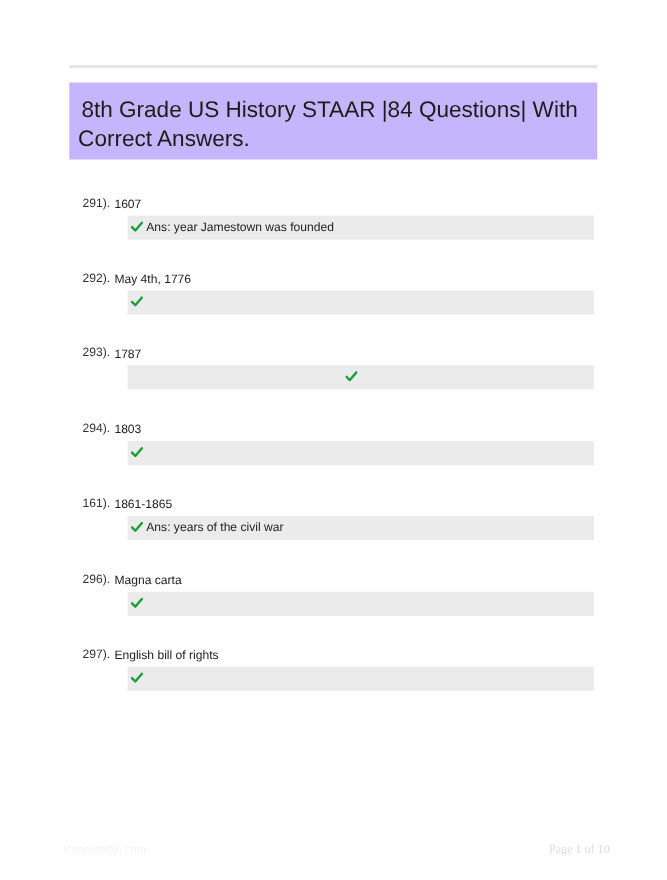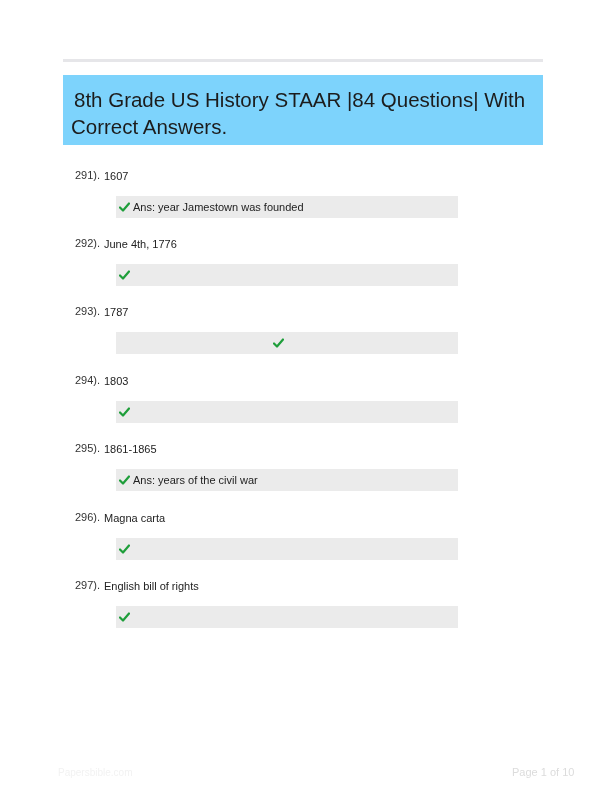--- a/index.html
+++ b/index.html
@@ -12,66 +12,66 @@
       overflow: hidden;
     }
     .top-rule {
       position: absolute; left: 63px; top: 59px;
       width: 480px; height: 3px;
       background: #e6e6e9;
     }
     .title-box {
       position: absolute; left: 63px; top: 75px;
       width: 480px; height: 70px;
-      background: #7dd3fc;
+      background: #c4b5fd;
       box-sizing: border-box;
       padding: 11px 8px 0 8px;
     }
     .title {
       margin: 0;
       font-size: 20.5px;
       line-height: 27px;
       font-weight: normal;
       color: #1c1c1c;
       text-indent: 3px;
     }
     .qa {
       position: absolute; left: 75px; width: 460px;
     }
-    .q-row { position: relative; height: 20px; }
+    .q-row { position: relative; height: 20px; margin-top: 10px; }
     .q-num {
       position: absolute; left: 0; top: 0;
       font-size: 11px; color: #333;
     }
     .q-text {
       position: absolute; left: 29px; top: 1px;
       font-size: 11px; color: #222;
     }
     .ans {
       position: absolute; left: 41px; top: 27px;
-      width: 342px;
+      width: 424px;
       background: #ebebeb;
       box-sizing: border-box;
       padding: 3px 17px 3px 3px;
       font-size: 11px; line-height: 16px;
       color: #222;
     }
     .check {
       display: inline-block;
       width: 11px; height: 10px;
       vertical-align: -1px;
       margin-right: 3px;
     }
     .footer-left {
       position: absolute; left: 58px; top: 767px;
       font-size: 10px; color: #f2f2f2;
     }
     .footer-right {
-      position: absolute; left: 512px; top: 766px;
-      font-family: Liberation Sans, sans-serif;
+      position: absolute; left: 499px; top: 766px;
+      font-family: Liberation Serif, serif;
       font-size: 11px; color: #dcdcdc;
     }
   </style>
 </head>
 <body>
 
 <div class="top-rule"></div>
 
 <div class="title-box">
   <h1 class="title">8th Grade US History STAAR |84 Questions| With Correct Answers.</h1>
@@ -85,21 +85,21 @@
   <div class="ans">
     <svg class="check" viewBox="0 0 11 10">
         <path d="M1 5.5 L4 8.5 L10 1.5" stroke="#1e9e3a" stroke-width="2.2" fill="none" stroke-linecap="round" stroke-linejoin="round"></path>
       </svg><span>Ans: year Jamestown was founded</span>
   </div>
 </div>
 
 <div class="qa" style="top:237px;">
   <div class="q-row">
     <span class="q-num">292).</span>
-    <span class="q-text">June 4th, 1776</span>
+    <span class="q-text">May 4th, 1776</span>
   </div>
   <div class="ans">
     <svg class="check" viewBox="0 0 11 10">
         <path d="M1 5.5 L4 8.5 L10 1.5" stroke="#1e9e3a" stroke-width="2.2" fill="none" stroke-linecap="round" stroke-linejoin="round"></path>
       </svg>
   </div>
 </div>
 
 <div class="qa" style="top:305px;text-align:center;">
   <div class="q-row">
@@ -120,21 +120,21 @@
   </div>
   <div class="ans">
     <svg class="check" viewBox="0 0 11 10">
         <path d="M1 5.5 L4 8.5 L10 1.5" stroke="#1e9e3a" stroke-width="2.2" fill="none" stroke-linecap="round" stroke-linejoin="round"></path>
       </svg>
   </div>
 </div>
 
 <div class="qa" style="top:442px;">
   <div class="q-row">
-    <span class="q-num">295).</span>
+    <span class="q-num">161).</span>
     <span class="q-text">1861-1865</span>
   </div>
   <div class="ans">
     <svg class="check" viewBox="0 0 11 10">
         <path d="M1 5.5 L4 8.5 L10 1.5" stroke="#1e9e3a" stroke-width="2.2" fill="none" stroke-linecap="round" stroke-linejoin="round"></path>
       </svg><span>Ans: years of the civil war</span>
   </div>
 </div>
 
 <div class="qa" style="top:511px;">

